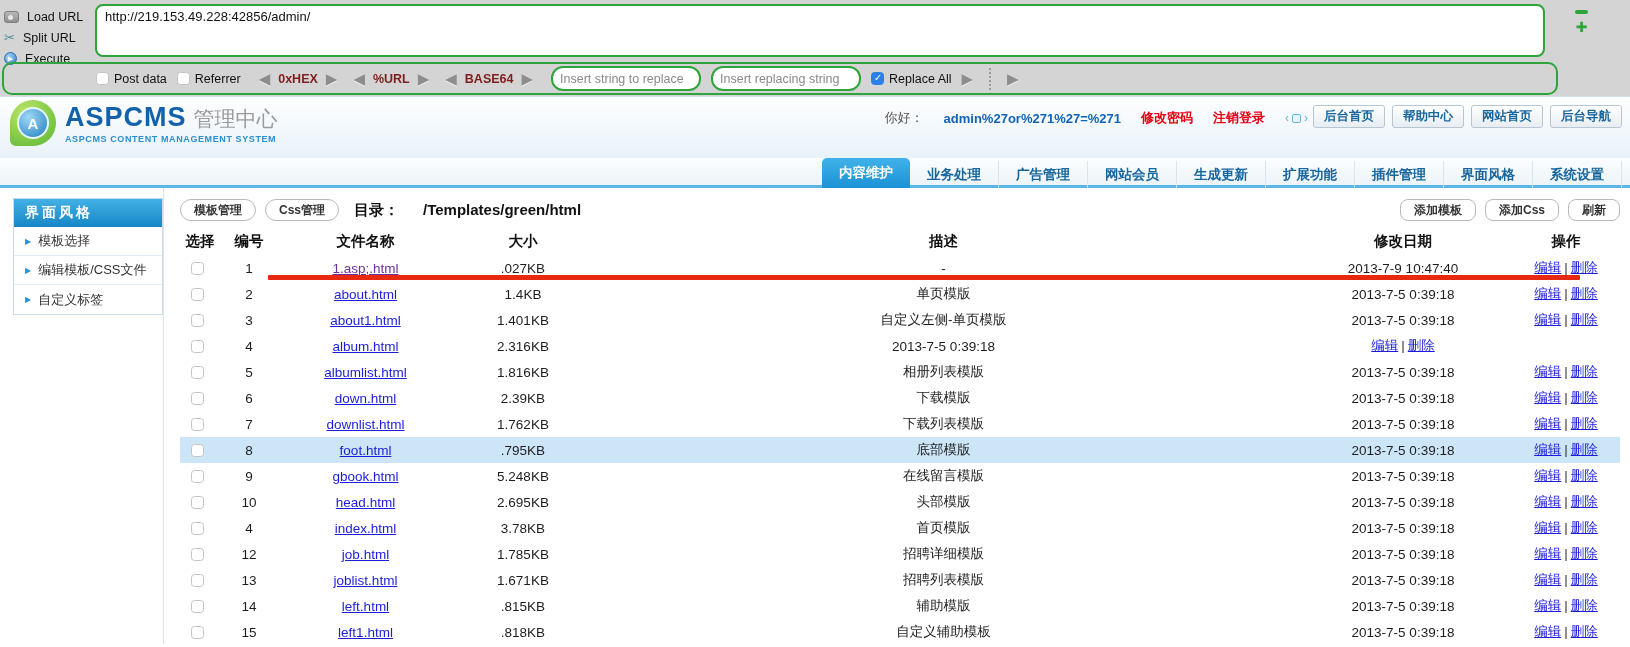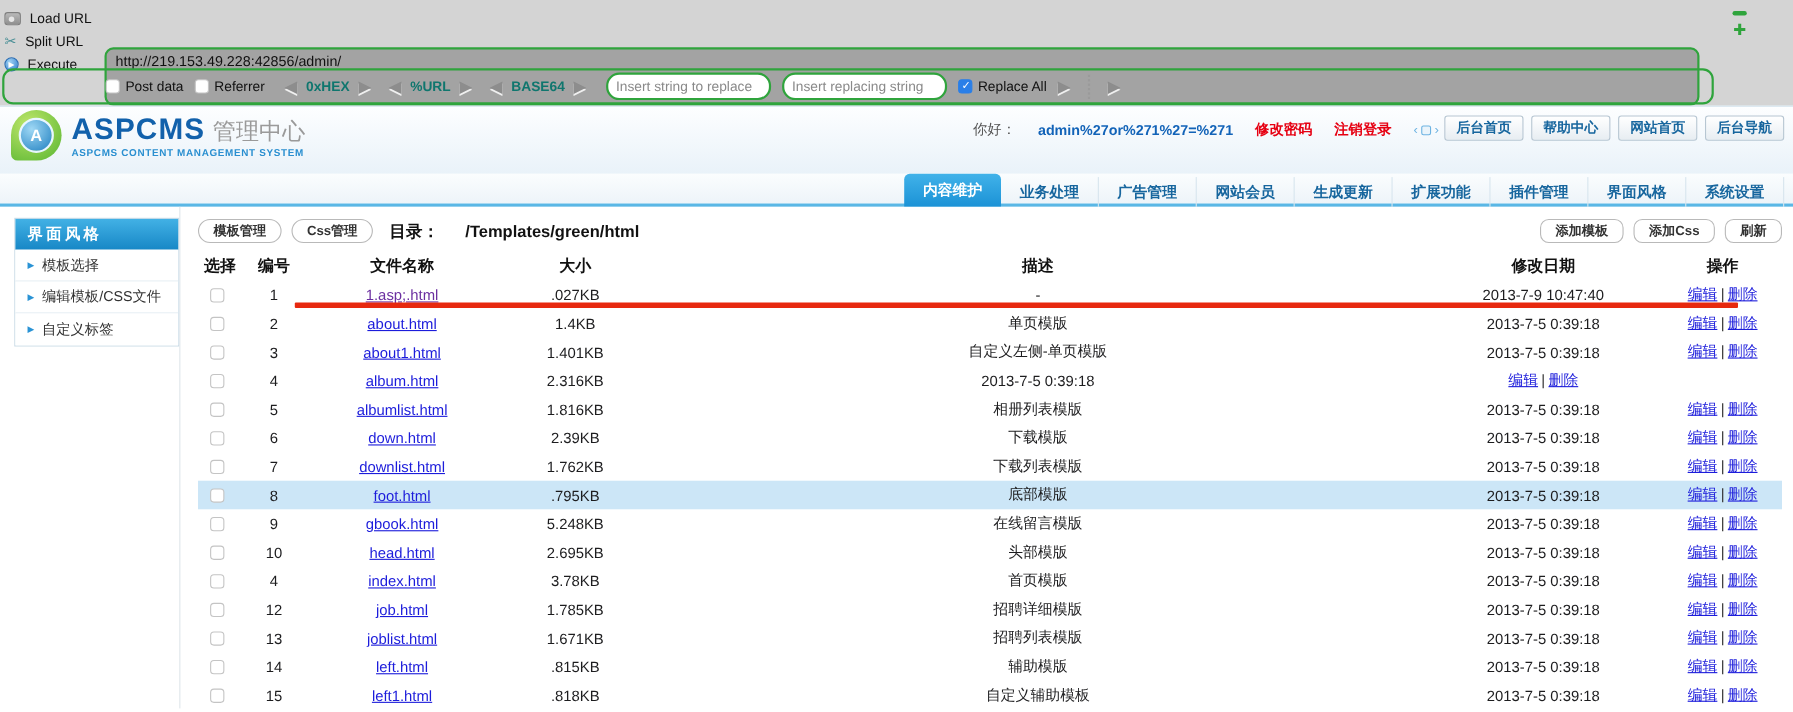--- a/index.html
+++ b/index.html
@@ -9,35 +9,35 @@
   
   .hackbar { position:relative; width:1630px; height:96px; background:#d4d4d4; }
   .hb-left { position:absolute; left:4px; top:6px; width:92px; }
   .hb-tool { display:flex; align-items:center; gap:8px; height:21px; cursor:pointer; }
   .hb-tool span.lbl { font-size:12.5px; color:#111; font-weight:500; }
   .ico-load { width:15px; height:12px; background:linear-gradient(#b9b9b9,#8f8f8f); border-radius:3px; border:1px solid #7e7e7e; position:relative; }
   .ico-load:after { content:""; position:absolute; left:3px; top:3px; width:5px; height:5px; border-radius:50%; background:#e6e6e6; }
   .ico-split { color:#4a8f96; font-size:13px; line-height:13px; }
   .ico-exec { width:13px; height:13px; border-radius:50%; background:radial-gradient(circle at 35% 30%,#9fd1f2,#2f7fd0); border:1px solid #2a6db4; color:#fff; font-size:7px; display:flex; align-items:center; justify-content:center; }
   .hb-url { position:absolute; left:95px; top:4px; width:1450px; height:53px; resize:none;
-    border:2px solid #2fa43c; border-radius:8px; background:#a3a3a3; padding:3px 8px;
-    font-family:"Liberation Sans","DejaVu Sans",sans-serif; font-size:13px; color:#111; outline:none;margin-top:39px; }
+    border:2px solid #2fa43c; border-radius:8px; background:#ffffff; padding:3px 8px;
+    font-family:"Liberation Sans","DejaVu Sans",sans-serif; font-size:13px; color:#111; outline:none; }
   .hb-mini { position:absolute; right:42px; top:10px; display:flex; flex-direction:column; gap:8px; align-items:center; }
   .hb-minus { width:13px; height:4px; background:#2fa43c; border-radius:2px; }
   .hb-plus  { color:#2fa43c; font-size:14px; font-weight:bold; line-height:10px; }
   .hb-row2 { position:absolute; left:2px; top:62px; width:1556px; height:33px;
     border:2px solid #2fa43c; border-radius:10px; display:flex; align-items:center; padding-left:92px; gap:10px; }
   .cb { appearance:none; -webkit-appearance:none; width:13px; height:13px; border:1.5px solid #c4c4c4;
     border-radius:3.5px; background:#fff; margin-right:5px; vertical-align:-2px; }
   .cb:checked { background:#2a7fe8; border-color:#2a7fe8; position:relative; }
   .cb:checked:after { content:"✓"; color:#fff; font-size:10px; position:absolute; left:2px; top:-1px; }
   .hb-check { display:flex; align-items:center; font-size:12.5px; color:#111; font-weight:500; white-space:nowrap; }
   .enc-group { display:flex; align-items:center; gap:8px; margin:0 8px; }
   .arr { color:#8d8d8d; font-size:15px; text-shadow:0 1px 0 #f0f0f0; cursor:pointer; }
-  .enc-lbl { font-size:12.5px; font-weight:600; color:#0f766e; }
+  .enc-lbl { font-size:12.5px; font-weight:600; color:#7f1d1d; }
   .hb-input { width:150px; height:25px; border:2px solid #2fa43c; border-radius:12px; background:#fff;
     font-size:12.5px; padding:0 7px; color:#333; outline:none; font-family:inherit; }
   .hb-input::placeholder { color:#8a8a8a; }
   .vdots { width:0; height:22px; border-left:2px dotted #9a9a9a; margin:0 6px; }
 
   
   .site-header { position:relative; width:1630px; height:62px;
     background:linear-gradient(#fdfeff,#e9f2f9); border-top:1px solid #cfe0ec; }
   .logo { position:absolute; left:10px; top:3px; display:flex; align-items:center; gap:9px; }
   .logo-drop { width:46px; height:46px; border-radius:50% 50% 50% 6px; transform:rotate(0deg);

